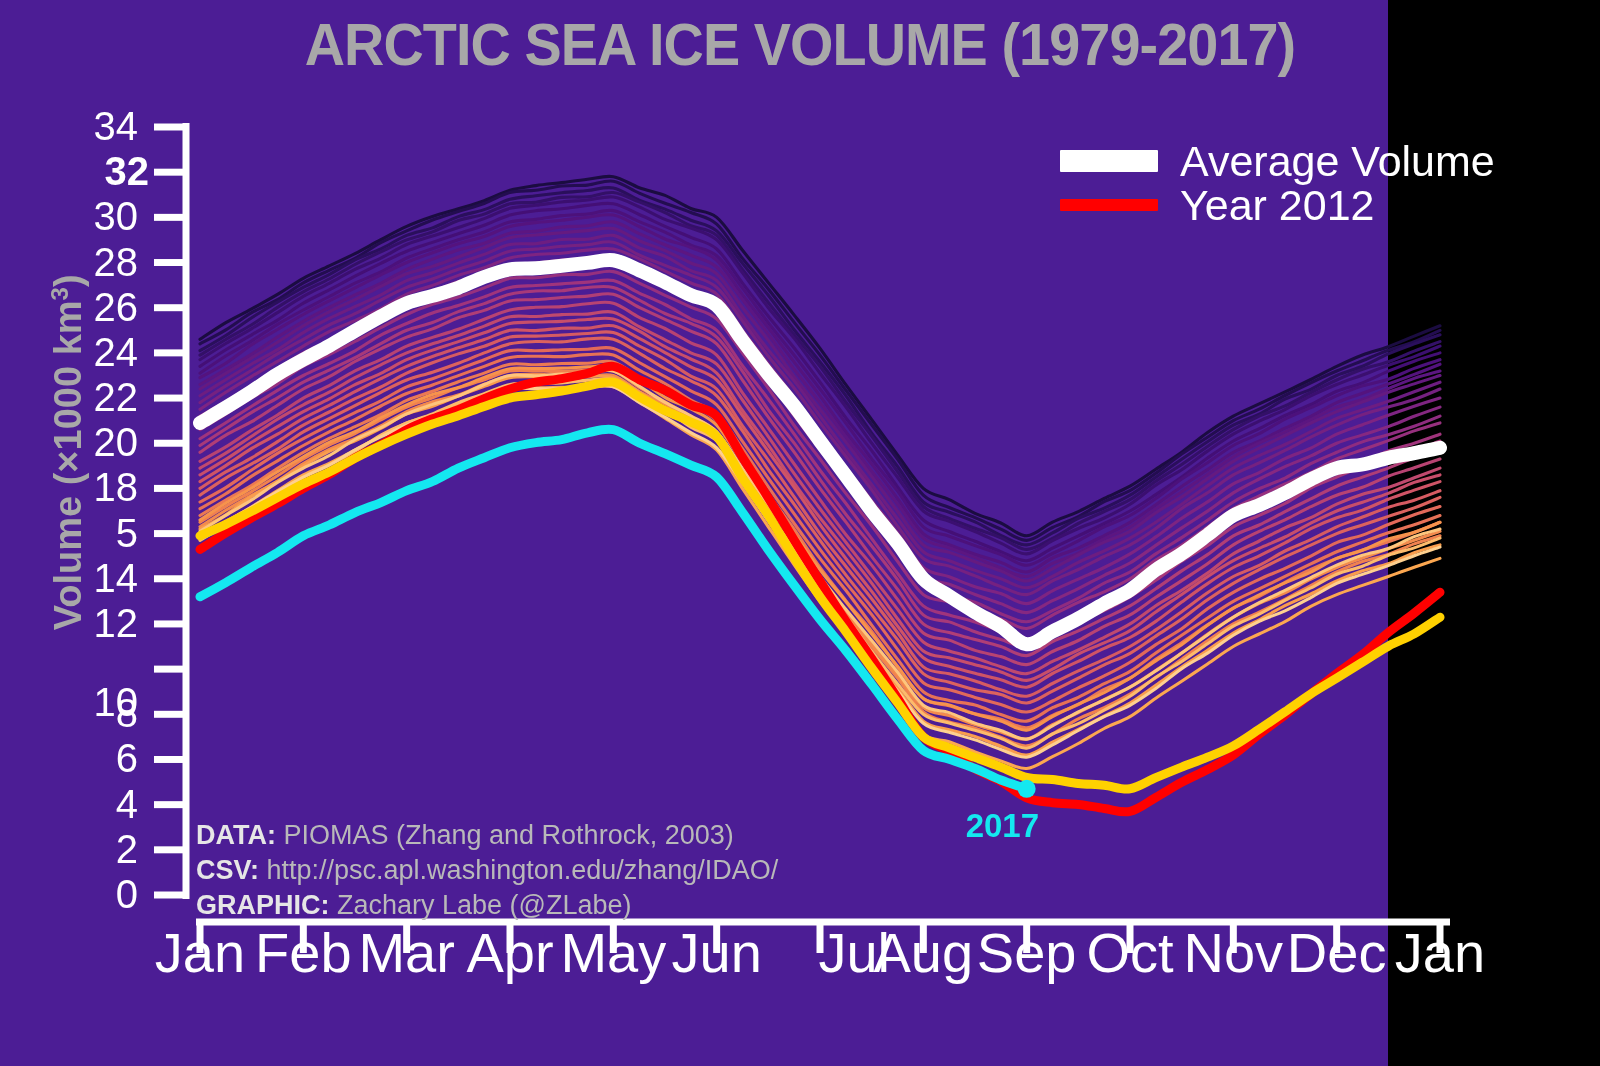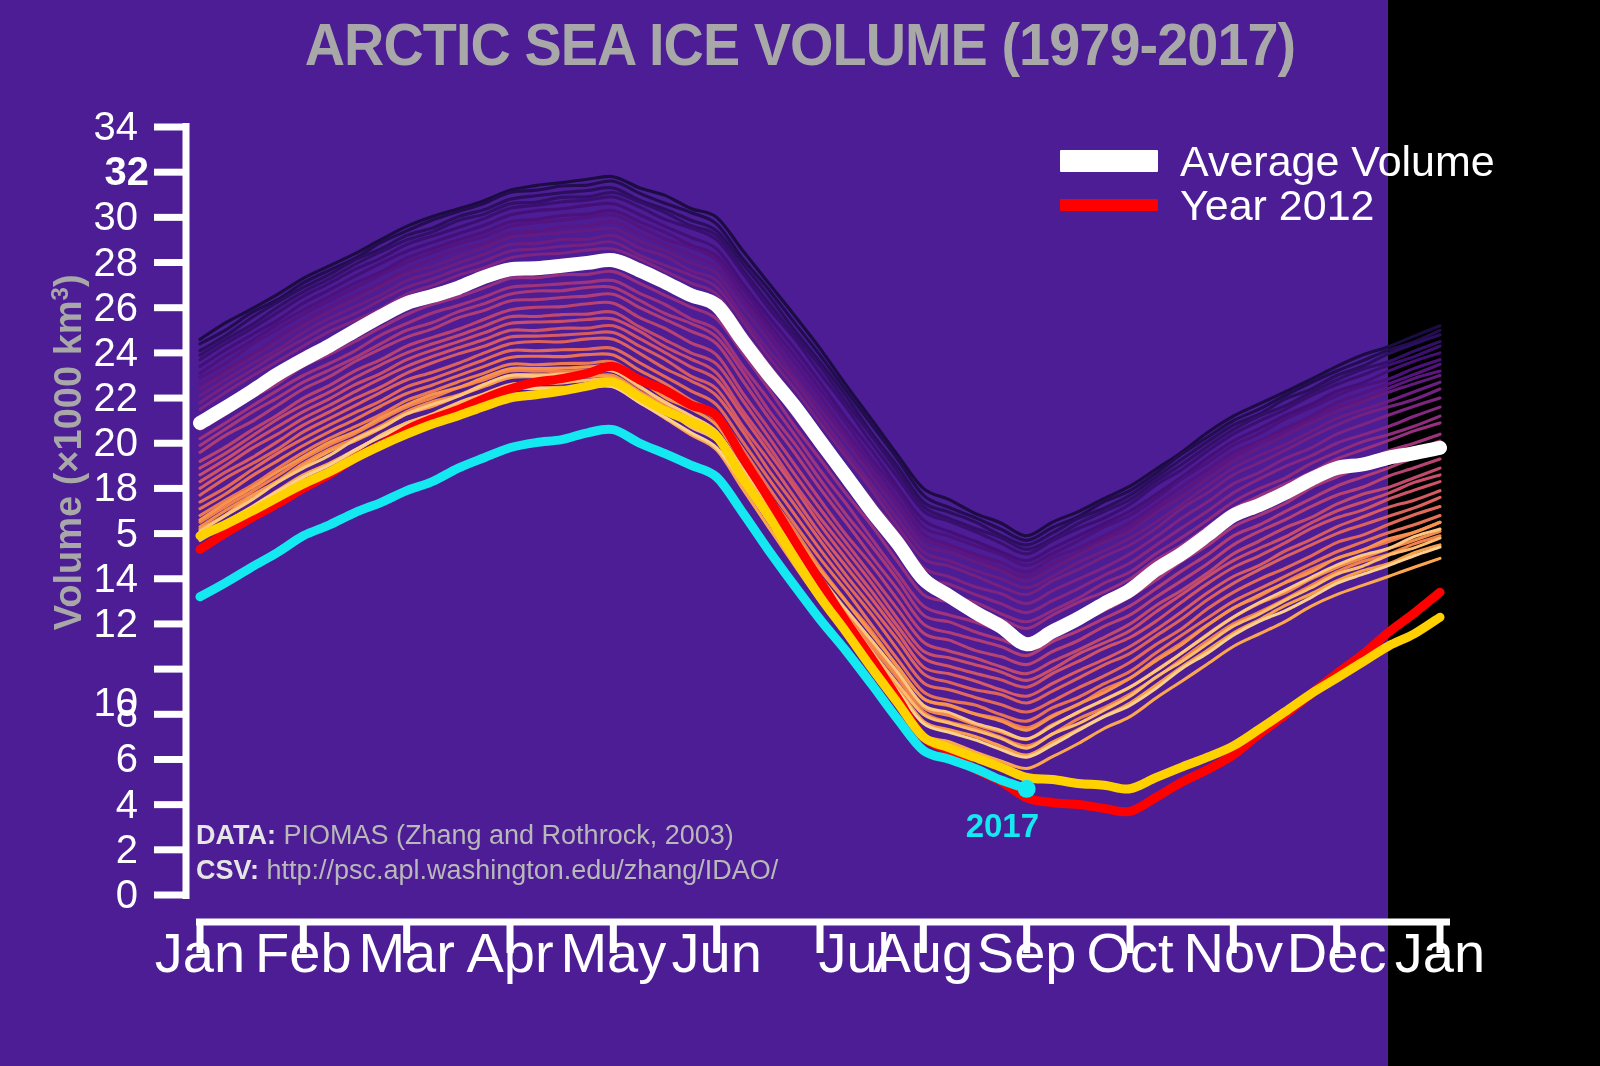--- a/index.html
+++ b/index.html
@@ -186,15 +186,16 @@
         <div class="legend-swatch" style="background: rgb(255, 0, 0);"></div>
         <div class="legend-text">Year 2012</div>
       </div>
     </div>
 
   <div id="annot-2017" style="left: 965.667px; top: 806.835px;">2017</div>
 
   <div id="credits">
       <div class="credit-line"><span class="credit-key">DATA:</span><span> PIOMAS (Zhang and Rothrock, 2003)</span></div>
       <div class="credit-line"><span class="credit-key">CSV:</span><span> http://psc.apl.washington.edu/zhang/IDAO/</span></div>
+      <div class="credit-line"><span class="credit-key">GRAPHIC:</span><span> Zachary Labe (@ZLabe)</span></div>
     </div>
 
 </div>
 
 </body></html>

